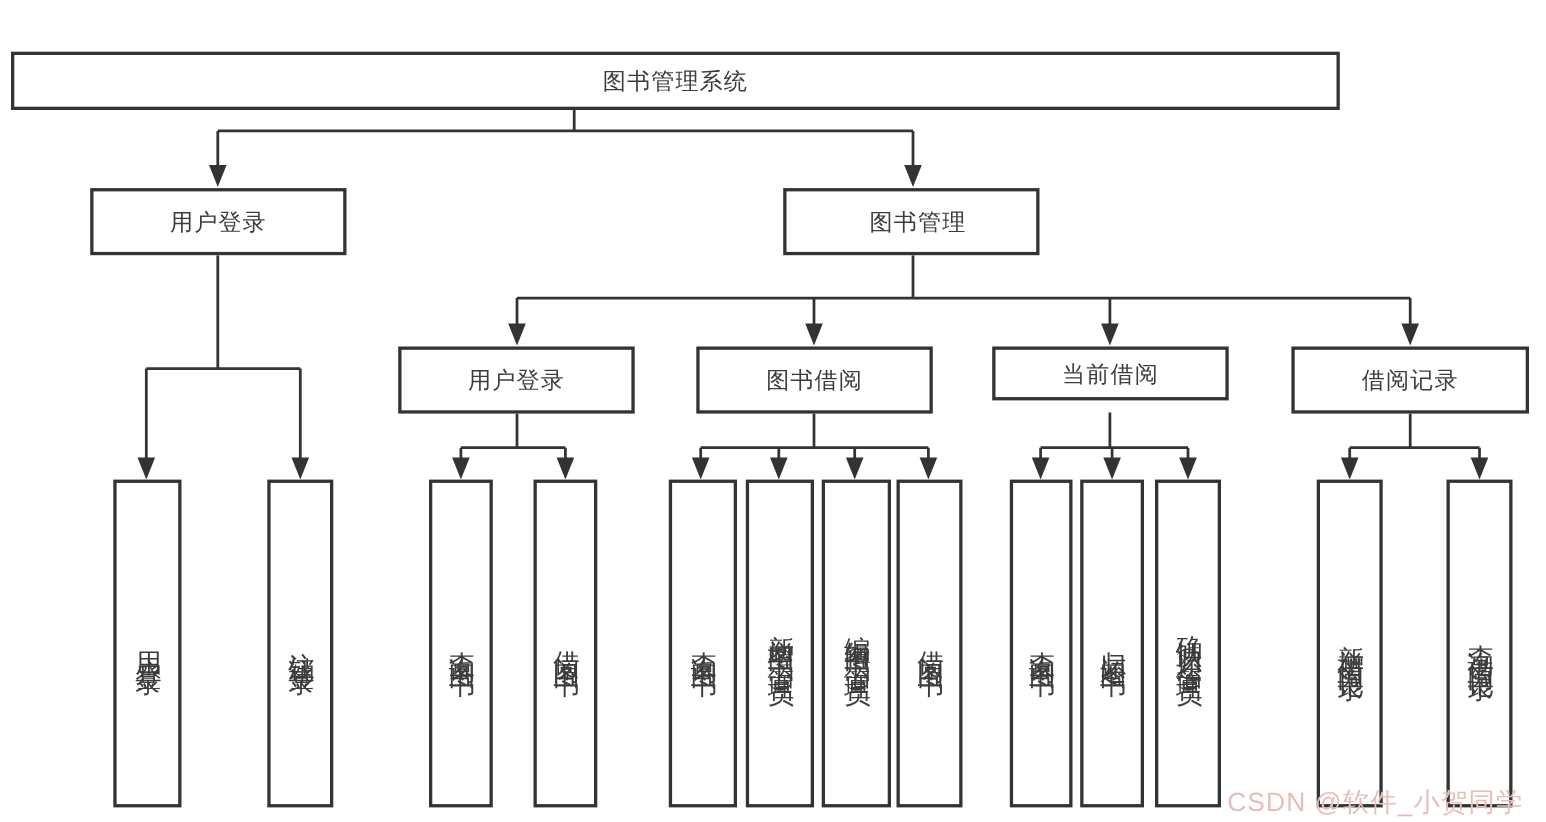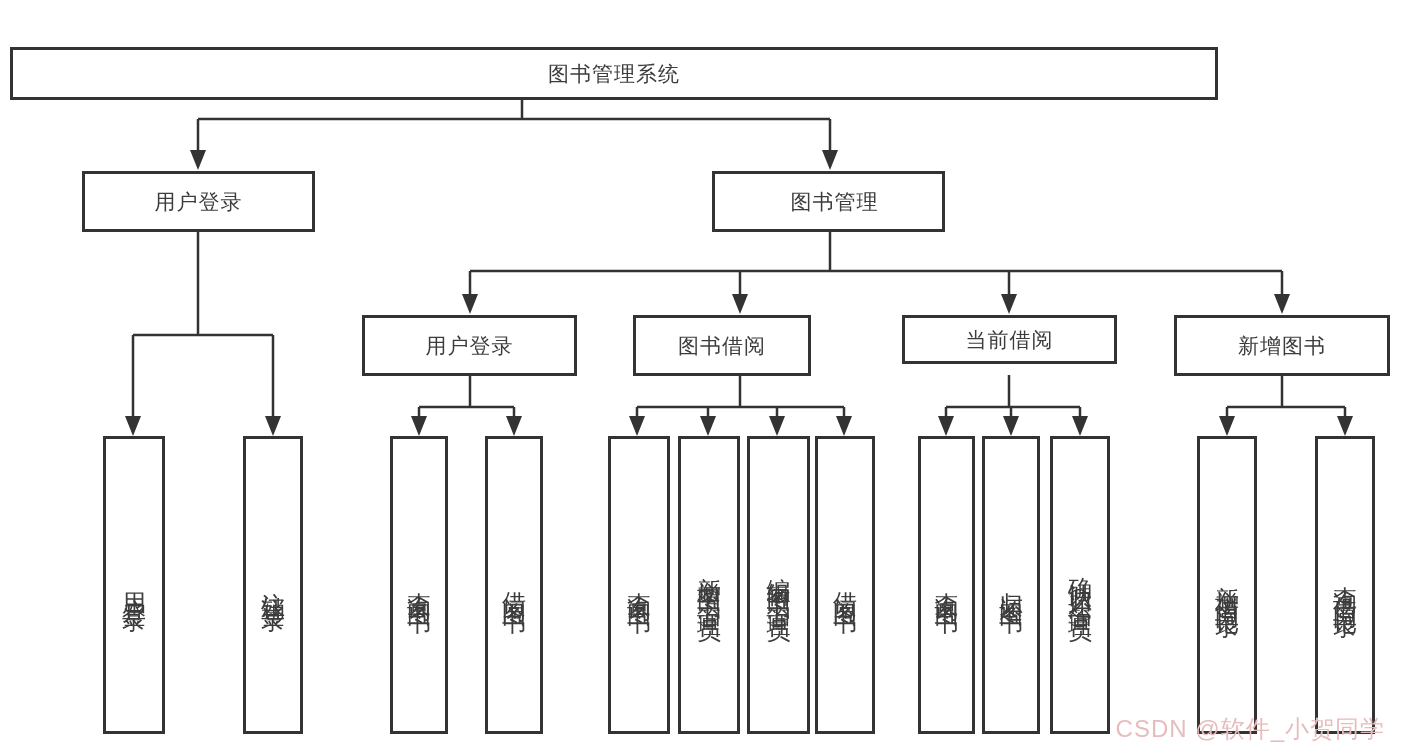--- a/index.html
+++ b/index.html
@@ -81,28 +81,28 @@
   <div class="box hbox" style="left:82px;top:171px;width:233px;height:61px;">
     <span>用户登录</span>
   </div>
   <div class="box hbox" style="left:712px;top:171px;width:233px;height:61px;padding-left:12px;">
     <span>图书管理</span>
   </div>
 
   <div class="box hbox" style="left:362px;top:315px;width:215px;height:61px;">
     <span>用户登录</span>
   </div>
-  <div class="box hbox" style="left:633px;top:315px;width:178px;height:61px;">
+  <div class="box hbox" style="left:633px;top:315px;width:215px;height:61px;">
     <span>图书借阅</span>
   </div>
   <div class="box hbox" style="left:902px;top:315px;width:215px;height:49px;">
     <span>当前借阅</span>
   </div>
   <div class="box hbox" style="left:1174px;top:315px;width:216px;height:61px;">
-    <span>新增图书</span>
+    <span>借阅记录</span>
   </div>
 
   <div class="box vbox" style="left:103px;top:436px;width:62px;height:298px;">
     <span>用户登录</span>
   </div>
   <div class="box vbox" style="left:243px;top:436px;width:60px;height:298px;">
     <span>注销登录</span>
   </div>
 
   <div class="box vbox" style="left:390px;top:436px;width:58px;height:298px;">

